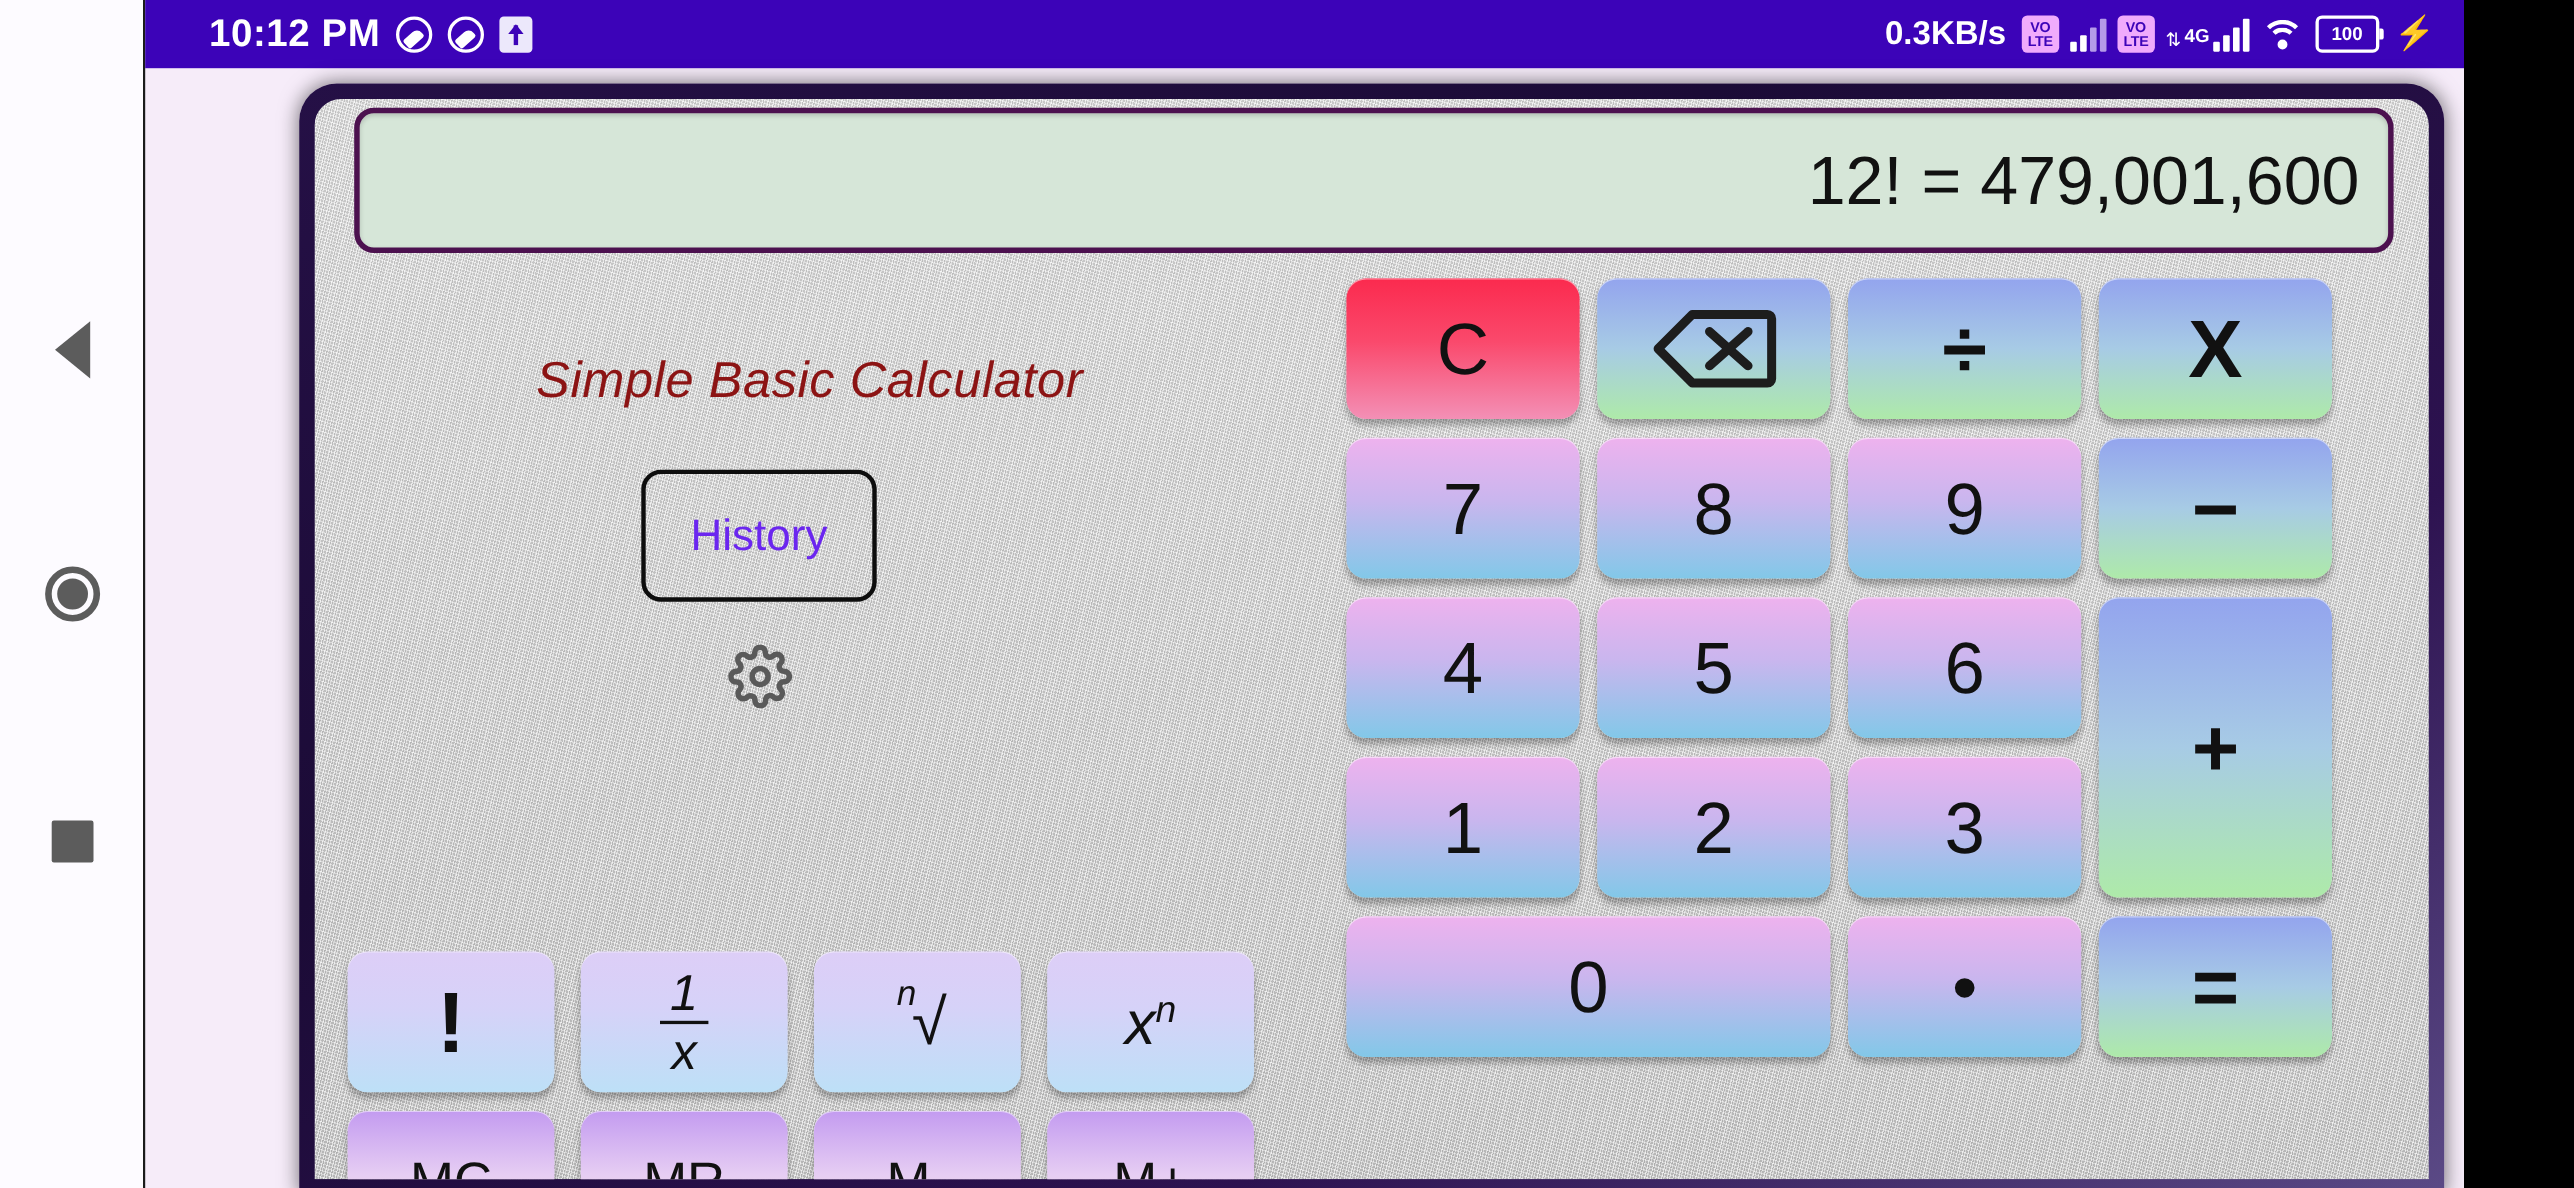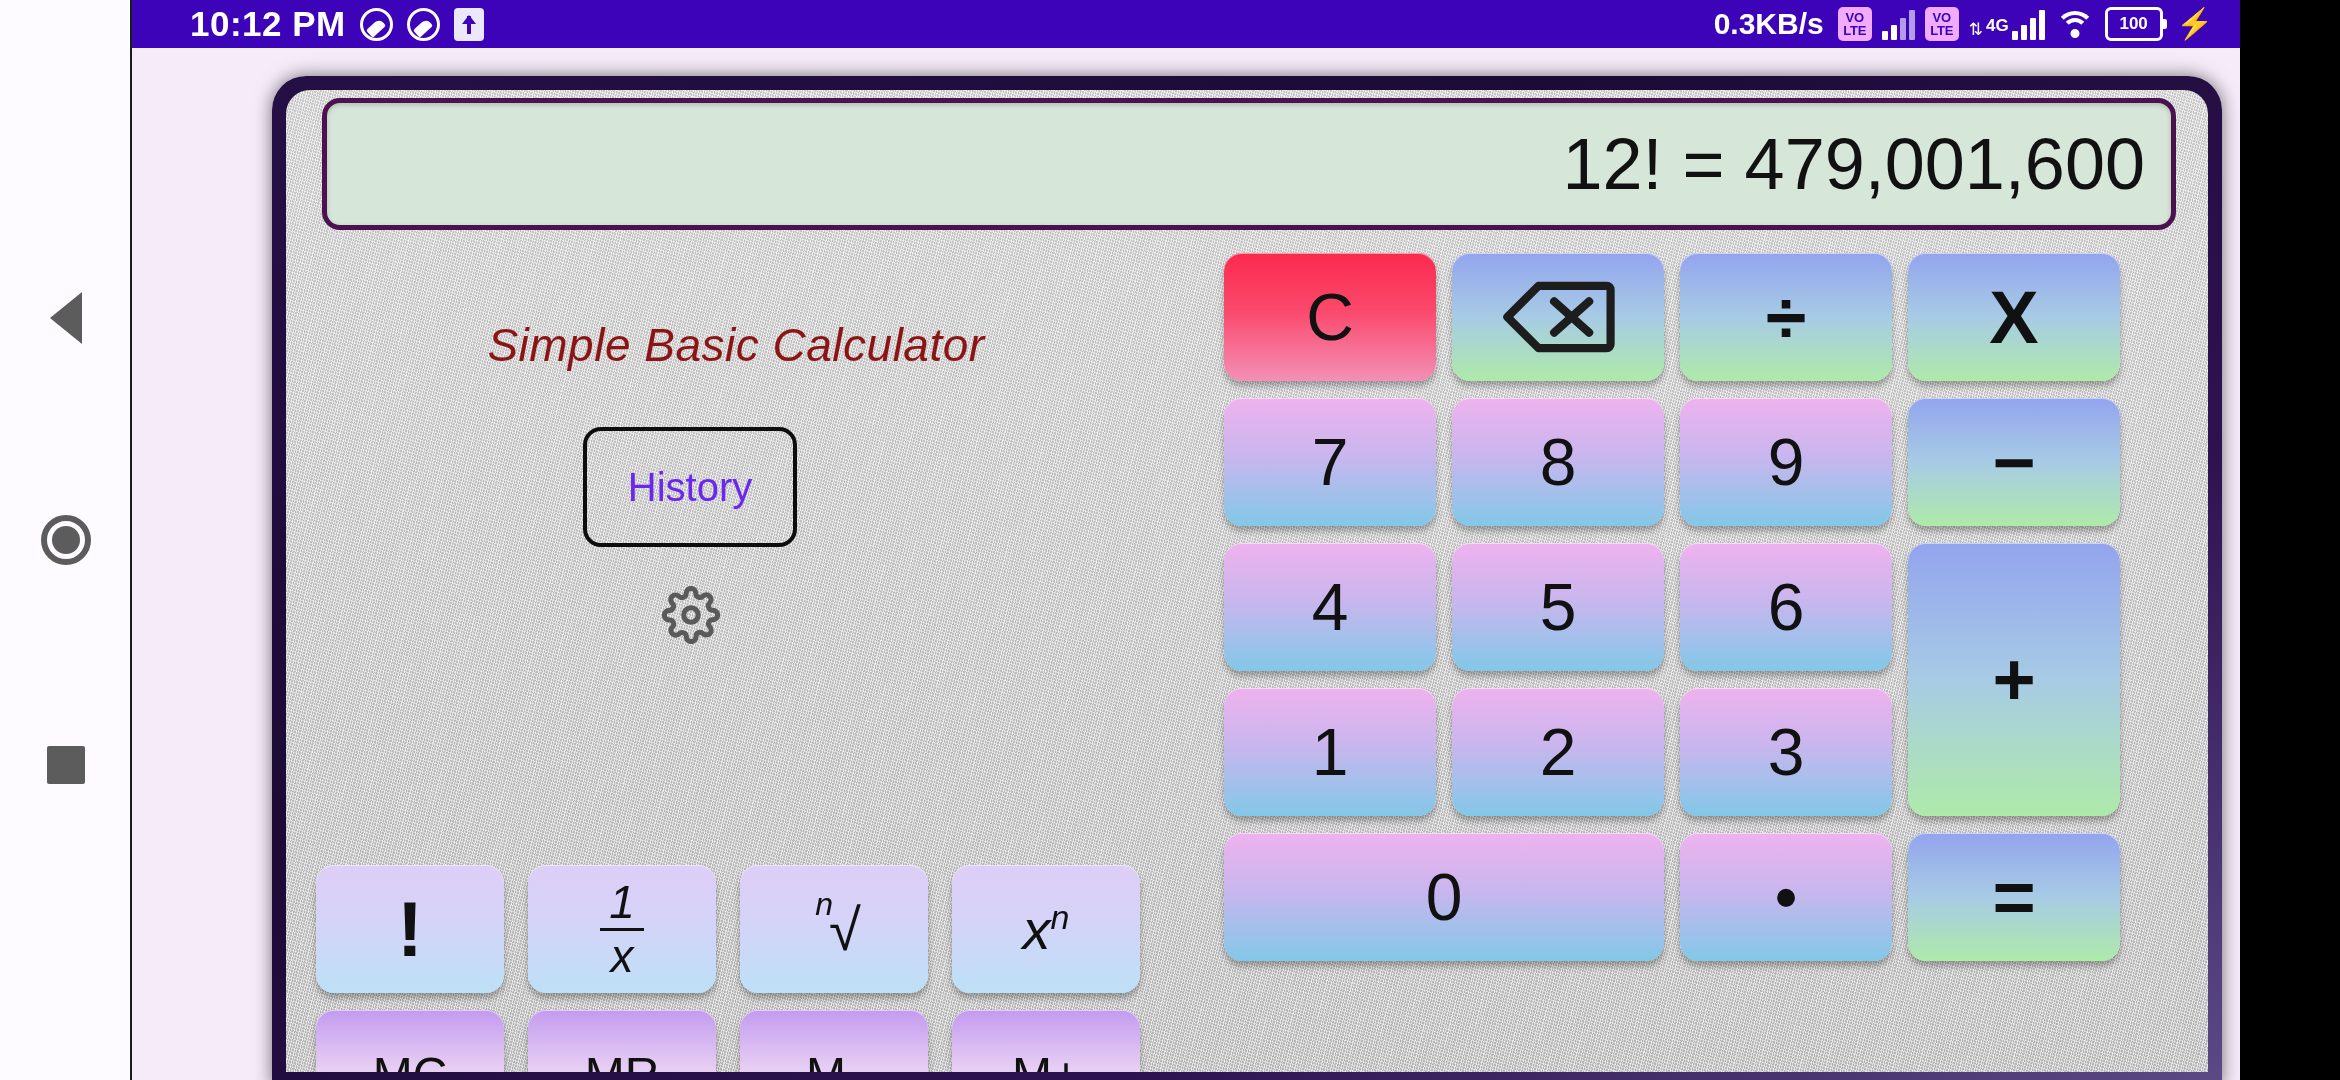--- a/index.html
+++ b/index.html
@@ -16,21 +16,21 @@
     overflow: hidden;
   }
   #black-right {
     position: absolute; left: 2240px; top: 0;
     width: 100px; height: 1080px; background: #000;
   }
 
   
   #statusbar {
     position: absolute; left: 132px; top: 0;
-    width: 2108px; height: 48px;
+    width: 2108px; height: 62px;
     background: #3c03b8;
     display: flex; align-items: center;
     padding: 0 26px 0 58px;
     color: #fff;
   }
   #statusbar .clock {
     font-size: 35px; font-weight: bold; letter-spacing: .5px;
     white-space: nowrap;
   }
   .sb-left { display: flex; align-items: center; gap: 14px; }
@@ -156,21 +156,21 @@
     position: absolute; left: 36px; top: 8px;
     width: 1854px; height: 132px;
     background: #d6e6d8;
     border: 5px solid #4c114f;
     border-radius: 18px;
     display: flex; align-items: center; justify-content: flex-end;
     padding: 0 26px;
     box-shadow: 0 2px 5px rgba(0,0,0,.18) inset;
   }
   #display .value {
-    font-size: 72px; color: #111; white-space: nowrap;
+    font-size: 62px; color: #111; white-space: nowrap;
     font-family: "Liberation Sans", sans-serif;
   }
 
   
   #leftpanel {
     position: absolute; left: 30px; top: 160px;
     width: 840px; height: 820px;
   }
   #apptitle {
     position: absolute; left: 0; top: 68px; width: 100%;

